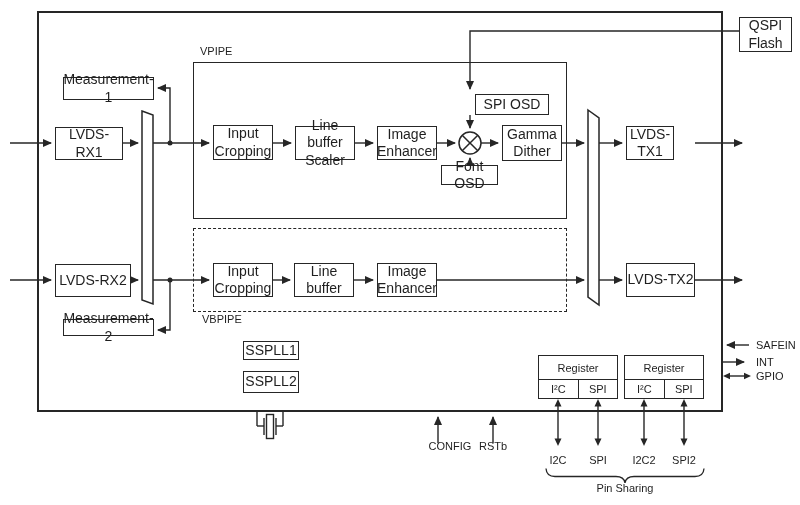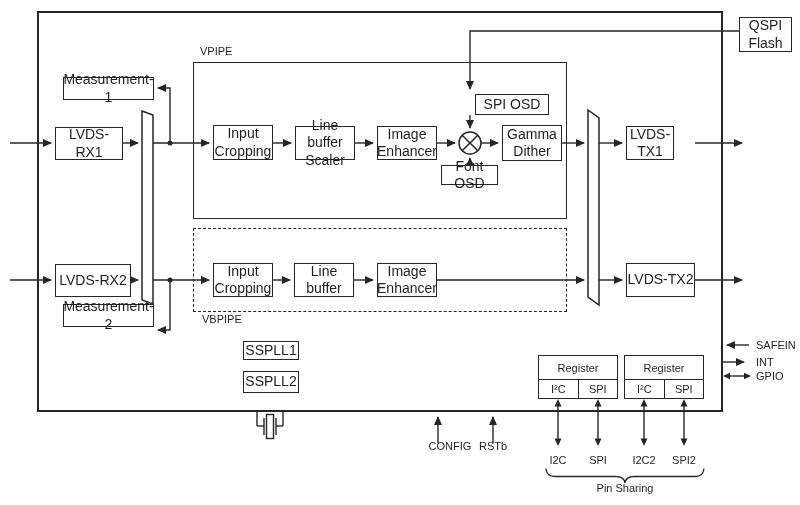--- a/index.html
+++ b/index.html
@@ -21,21 +21,21 @@
   .chip {
     position:absolute; box-sizing:border-box; background:transparent;
     border:2px solid #262626; left:37px; top:11px; width:686px; height:401px;
   }
   .lbl { position:absolute; font-size:11px; line-height:1.15; white-space:nowrap; color:#1f1f1f; }
   .lbl.center { transform:translateX(-50%); }
   
   .b-lvds-rx1 { left:55px;  top:127px; width:68px; height:33px; }
   .b-lvds-rx2 { left:55px;  top:264px; width:76px; height:33px; }
   .b-meas1    { left:63px;  top:77px;  width:91px; height:23px; }
-  .b-meas2    { left:63px;  top:304px; width:91px; height:23px; }
+  .b-meas2    { left:63px;  top:319px; width:91px; height:17px; }
   .b-vpipe    { left:193px; top:62px;  width:374px; height:157px; }
   .b-vbpipe   { left:193px; top:228px; width:374px; height:84px; }
   .b-ic-v     { left:213px; top:125px; width:60px; height:35px; }
   .b-lbs      { left:295px; top:126px; width:60px; height:34px; }
   .b-ie-v     { left:377px; top:126px; width:60px; height:34px; }
   .b-spiosd   { left:435px; top:94px;  width:74px; height:21px;margin-left:40px; }
   .b-fontosd  { left:441px; top:165px; width:57px; height:20px; }
   .b-gamma    { left:502px; top:125px; width:60px; height:36px; }
   .b-ic-b     { left:213px; top:263px; width:60px; height:34px; }
   .b-lb       { left:294px; top:263px; width:60px; height:34px; }

